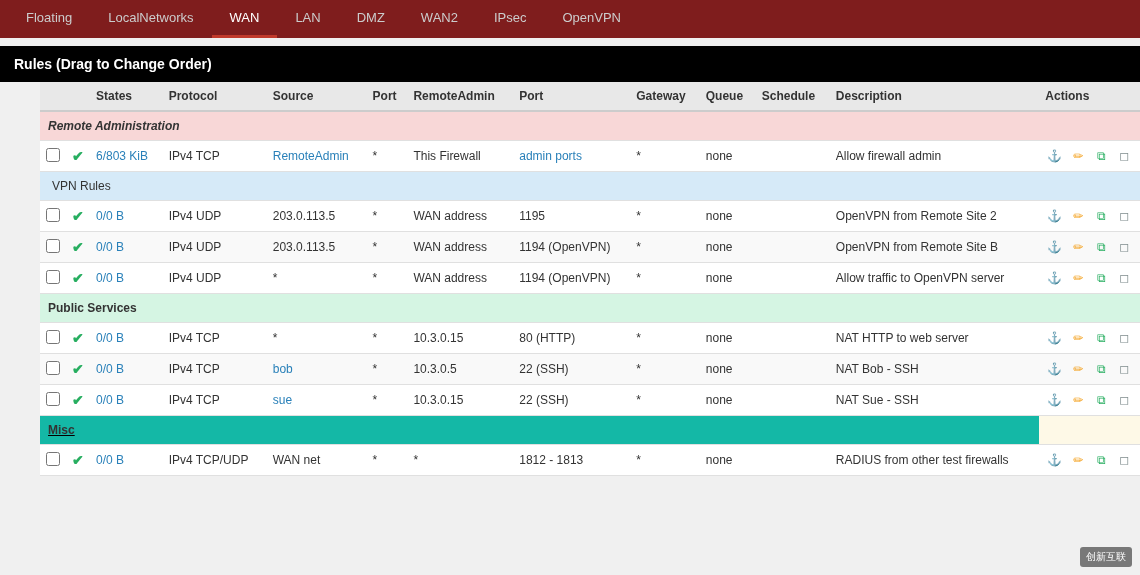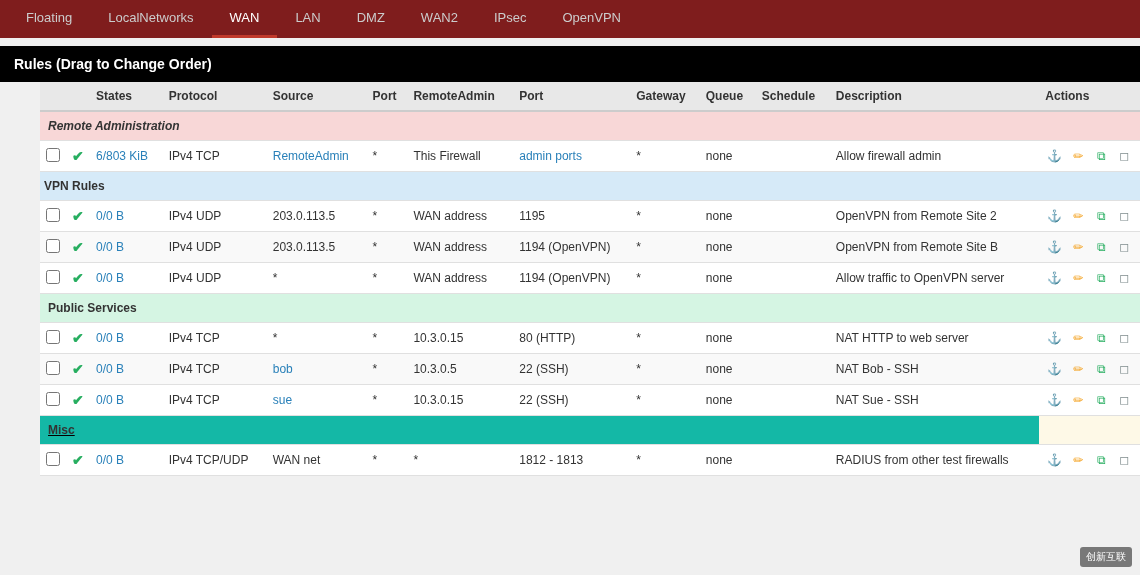--- a/index.html
+++ b/index.html
@@ -152,21 +152,21 @@
       <div class="actions">
         <span class="action-icon icon-anchor" title="Move">⚓</span>
         <span class="action-icon icon-edit" title="Edit">✏</span>
         <span class="action-icon icon-copy" title="Copy">⧉</span>
         <span class="action-icon icon-disable" title="Disable">◻</span>
         <span class="action-icon icon-delete" title="Delete">✕</span>
       </div>
     </td>
       </tr>
       <tr style="background: rgb(214, 234, 248);">
-        <td colspan="12" style="font-weight: bold; padding: 5px 4px; color: rgb(51, 51, 51);">VPN Rules</td>
+        <td colspan="12" style="font-weight: normal; padding: 5px 12px; color: rgb(51, 51, 51);">VPN Rules</td>
         <td style="text-align: right; background: rgb(214, 234, 248);"><span style="color:#e74c3c;font-size:15px;cursor:pointer;">🗑</span></td>
       </tr>
       <tr style="background: rgb(255, 255, 255); border-bottom: 1px solid rgb(224, 224, 224);">
         <td><input type="checkbox" style=""></td>
         <td><span class="check-icon">✔</span></td>
         <td><a class="link" href="#">0/0 B</a></td>
         <td>IPv4 UDP</td>
         <td>203.0.113.5</td>
         <td>*</td>
         <td>WAN address</td>

